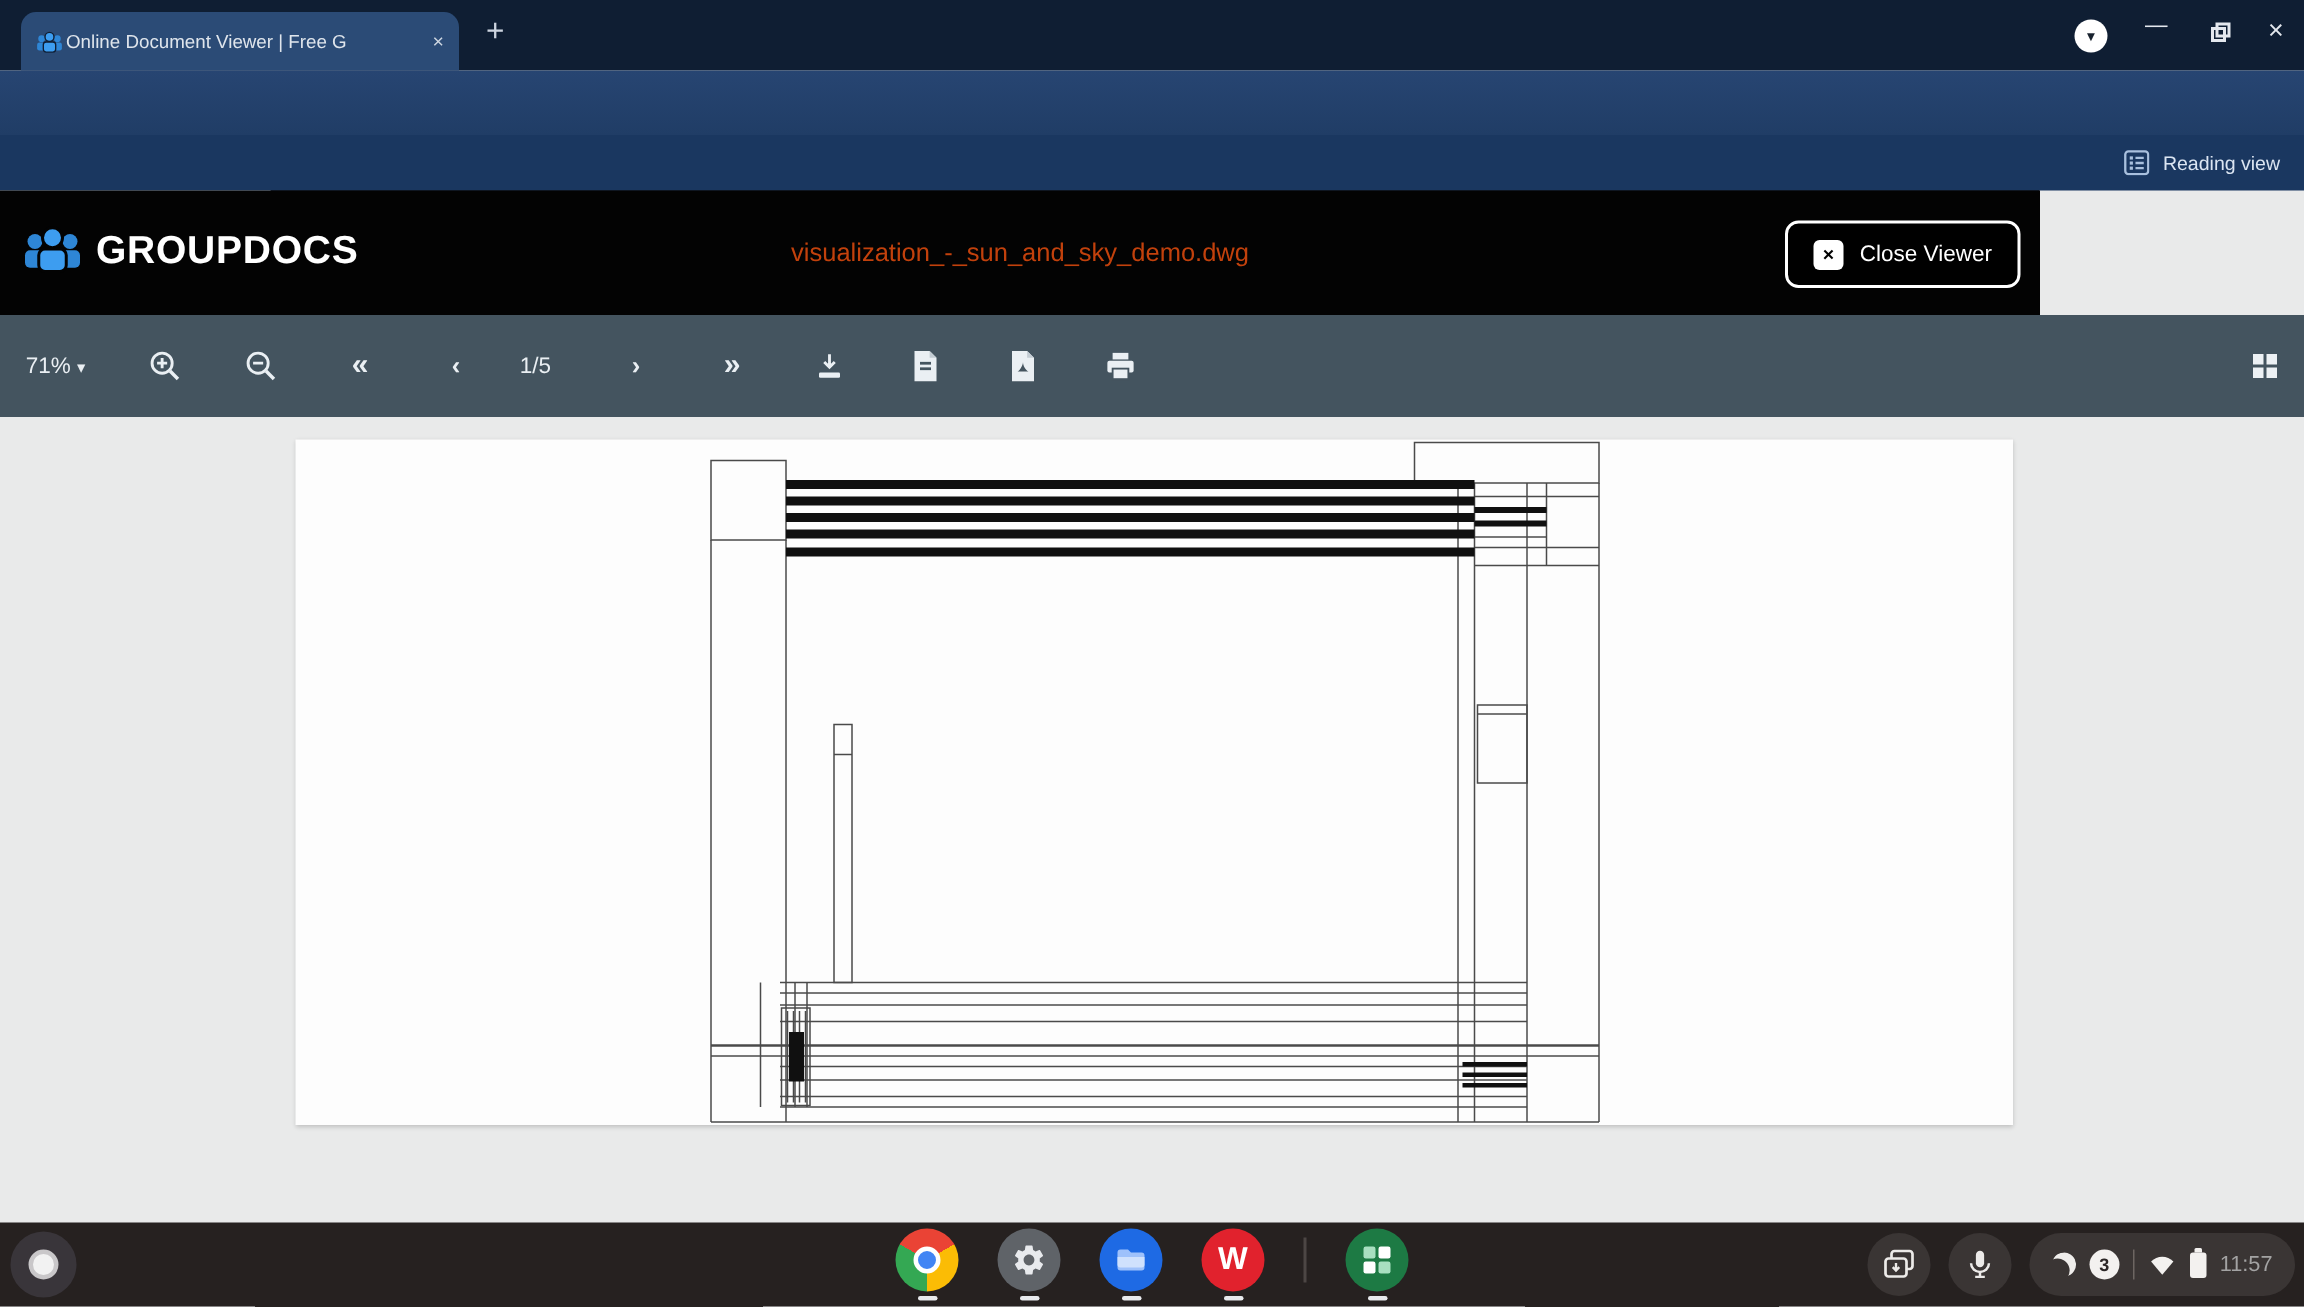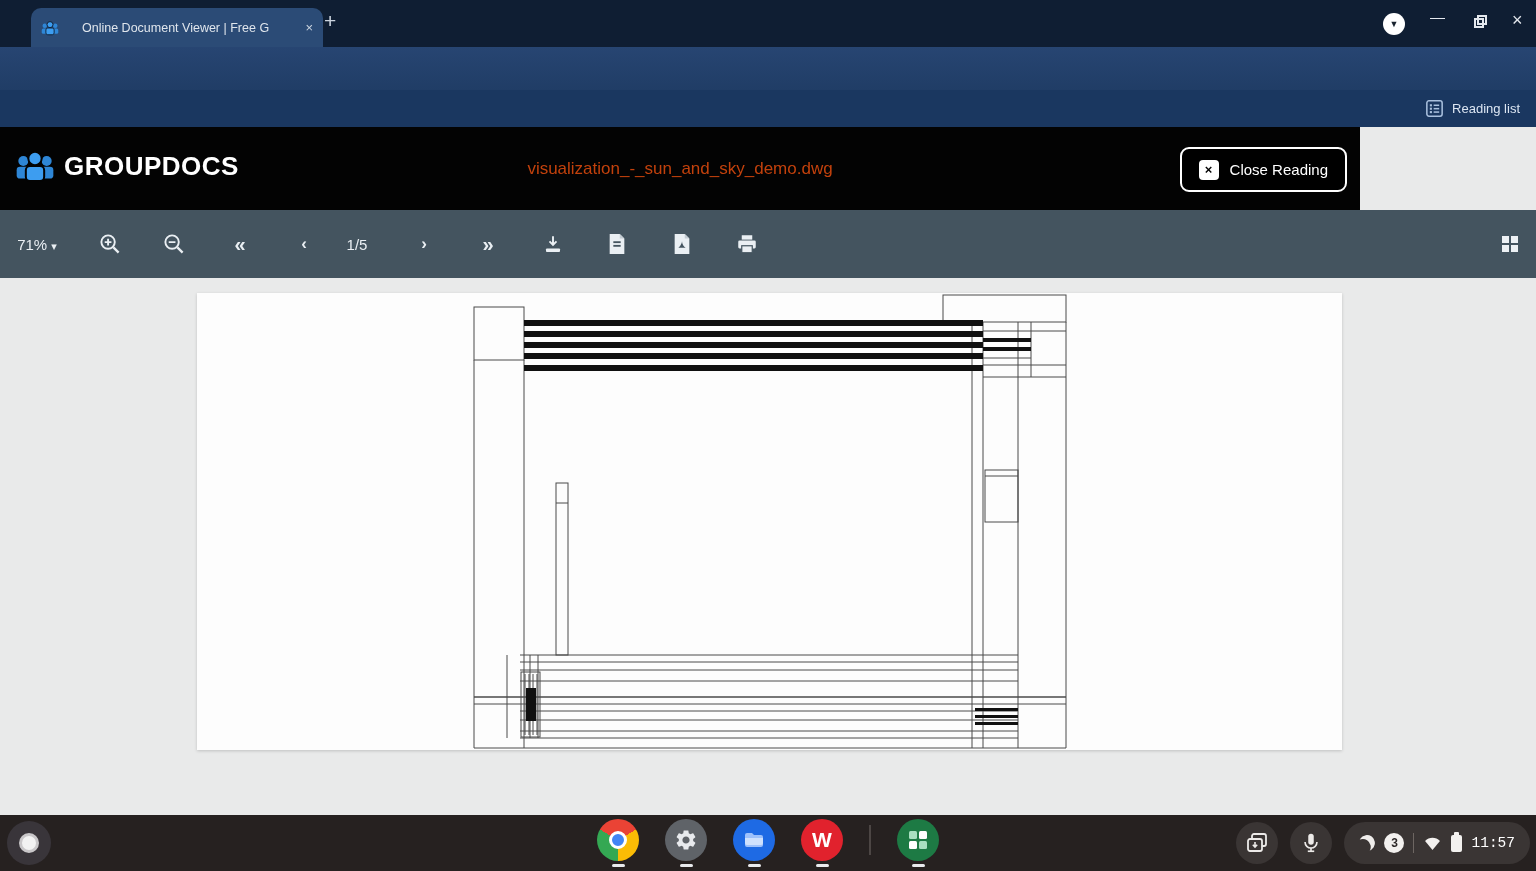--- a/index.html
+++ b/index.html
@@ -1,22 +1,22 @@
 <!DOCTYPE html>
 <html><head>
 <meta charset="utf-8">
 <style>
   * { margin:0; padding:0; box-sizing:border-box; }
   html,body { width:1536px; height:871px; overflow:hidden; background:#e9eaea;
     font-family:"Liberation Sans","DejaVu Sans",sans-serif; }
 
   
   #tabstrip { position:absolute; left:0; top:0; width:1536px; height:47px; background:#0f1e33; }
-  .tab { position:absolute; left:31px; top:8px; width:292px; height:39px; background:#2b4b76;
-    border-radius:10px 10px 0 0; display:flex; align-items:center; gap:23px; padding:0 10px;
+  .tab { position:absolute; left:14px; top:8px; width:292px; height:39px; background:#2b4b76;
+    border-radius:10px 10px 0 0; display:flex; align-items:center; gap:2px; padding:0 10px;
     color:#dfe5ec; font-size:12.5px; }
   .tab-title { flex:1; white-space:nowrap; overflow:hidden; }
   .tab-close { font-size:13px; color:#cdd6e1; cursor:default; }
   .newtab { position:absolute; left:324px; top:9px; font-size:21px; color:#ccd4df; }
   .win-status { position:absolute; left:1383px; top:13px; width:22px; height:22px; border-radius:50%;
     background:#fff; display:flex; align-items:center; justify-content:center; color:#18222e; font-size:9px; }
   .win-min { position:absolute; left:1430px; top:8px; color:#e4e8ee; font-size:15px; }
   .win-restore { position:absolute; left:1474px; top:15px; width:13px; height:13px; }
   .win-restore i { position:absolute; display:block; border:2px solid #e4e8ee; width:10px; height:10px; }
   .win-restore i.b { left:0; top:3px; background:#0f1e33; }
@@ -92,21 +92,21 @@
   .statuspill { height:42px; border-radius:21px; background:#3a3534; display:flex; align-items:center;
     gap:9px; padding:0 15px; }
   .moon { width:16px; height:16px; border-radius:50%; box-shadow:inset -5px 3px 0 0 #efedeb;
     transform:rotate(-12deg); }
   .badge3 { width:20px; height:20px; border-radius:50%; background:#f3f1ef; color:#2c2727;
     font-size:12px; font-weight:bold; display:flex; align-items:center; justify-content:center; }
   .pill-sep { width:1px; height:20px; background:#6d6662; }
   .battery { width:11px; height:17px; background:#f3f1ef; border-radius:2px; position:relative; }
   .battery:before { content:""; position:absolute; left:3px; top:-3px; width:5px; height:3px;
     background:#f3f1ef; border-radius:1px 1px 0 0; }
-  .clock { color:#ffffff; font-size:14.5px;font-family:Liberation Mono, monospace; }
+  .clock { color:#a3a3a3; font-size:14.5px; }
 </style>
 </head>
 <body>
 
 <div id="tabstrip">
   <div class="tab">
     <svg width="18" height="18" viewBox="0 0 24 24">
       <circle cx="5" cy="9" r="3" fill="#2e86d6"></circle>
         <rect x="1" y="12.5" width="8" height="7" rx="2" fill="#2e86d6"></rect>
       <circle cx="19" cy="9" r="3" fill="#2e86d6"></circle>
@@ -155,39 +155,39 @@
 <div id="readinglist">
   <svg width="17" height="17" viewBox="0 0 20 20">
     <rect x="1" y="1" width="18" height="18" rx="2.5" fill="none" stroke="#a9c0de" stroke-width="1.8"></rect>
     <rect x="4.5" y="5" width="2.5" height="2.5" fill="#a9c0de"></rect>
       <line x1="9" y1="6.2" x2="15.5" y2="6.2" stroke="#a9c0de" stroke-width="1.8"></line>
     <rect x="4.5" y="9" width="2.5" height="2.5" fill="#a9c0de"></rect>
       <line x1="9" y1="10.2" x2="15.5" y2="10.2" stroke="#a9c0de" stroke-width="1.8"></line>
     <rect x="4.5" y="13" width="2.5" height="2.5" fill="#a9c0de"></rect>
       <line x1="9" y1="14.2" x2="15.5" y2="14.2" stroke="#a9c0de" stroke-width="1.8"></line>
   </svg>
-  <span>Reading list</span>
+  <span>Reading view</span>
 </div>
 
 <div id="gdheader">
   <div class="brand">
     <svg width="40" height="40" viewBox="0 0 24 24">
       <circle cx="5" cy="9" r="3" fill="#2e86d6"></circle>
         <rect x="1" y="12.5" width="8" height="7" rx="2" fill="#2e86d6"></rect>
       <circle cx="19" cy="9" r="3" fill="#2e86d6"></circle>
         <rect x="15" y="12.5" width="8" height="7" rx="2" fill="#2e86d6"></rect>
       <circle cx="12" cy="7.5" r="4" fill="#3d9df0" stroke="#030303" stroke-width="1.2"></circle>
       <rect x="6.5" y="12" width="11" height="9" rx="2.5" fill="#3d9df0" stroke="#030303" stroke-width="1.2"></rect>
     </svg>
     <span class="brand-text">GROUPDOCS</span>
   </div>
   <div class="doc-title">visualization_-_sun_and_sky_demo.dwg</div>
   <div class="close-viewer">
     <span class="cv-x">×</span>
-    <span>Close Reading</span>
+    <span>Close Viewer</span>
   </div>
 </div>
 
 <div id="gdtoolbar">
   <span class="tbi tb-text" style="left:37px;"><span>71%</span> <span style="font-size:11px;">▾</span></span>
 
   <svg class="tbi" style="left:110px;" width="23" height="23" viewBox="0 0 24 24">
     <circle cx="10" cy="10" r="7" fill="none" stroke="#eaeff3" stroke-width="2"></circle>
     <line x1="15.5" y1="15.5" x2="21" y2="21" stroke="#eaeff3" stroke-width="2.4"></line>
     <line x1="6.5" y1="10" x2="13.5" y2="10" stroke="#eaeff3" stroke-width="2"></line>

